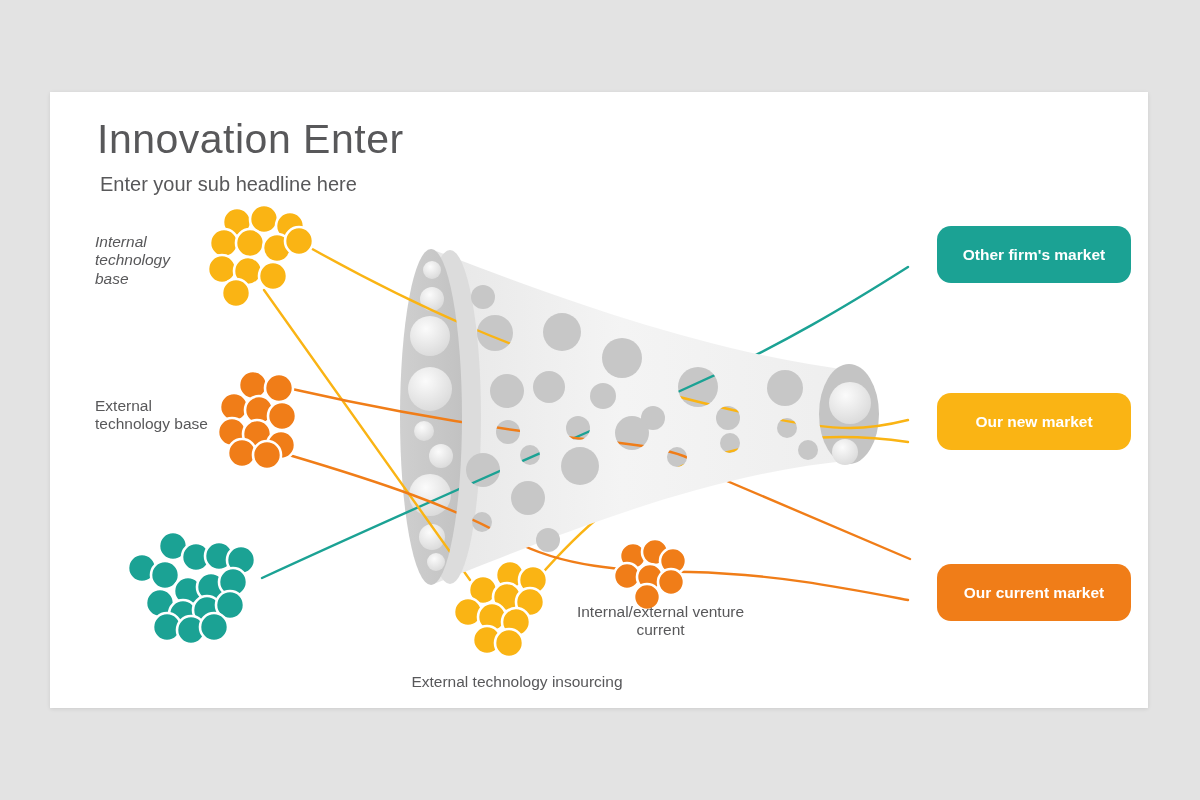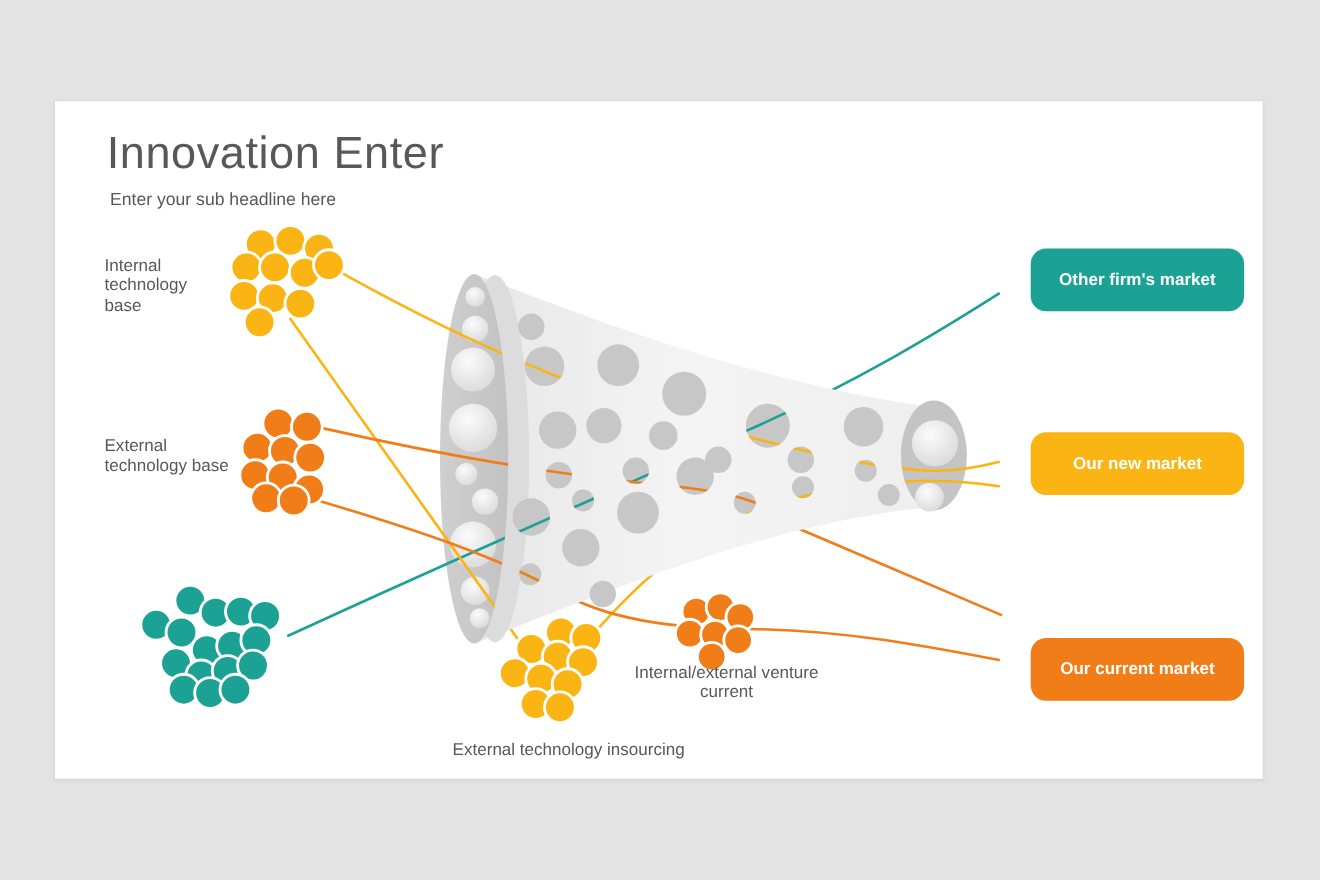--- a/index.html
+++ b/index.html
@@ -14,38 +14,38 @@
     box-shadow:0 1px 4px rgba(0,0,0,0.10);
   }
   .stage{position:absolute;left:0;top:0;width:1200px;height:800px;}
   .page-title{
     position:absolute;left:97px;top:116px;
     font-size:41px;font-weight:400;color:var(--text_gray,#58585a);
     letter-spacing:0.5px;white-space:nowrap;
   }
   .page-subtitle{
     position:absolute;left:100px;top:173px;
-    font-size:16px;color:var(--text_gray,#58585a);white-space:nowrap;
+    font-size:20px;color:var(--text_gray,#58585a);white-space:nowrap;
   }
   .side-label{
     position:absolute;font-size:15.5px;line-height:1.18;
     color:var(--text_gray,#58585a);
   }
-  .lbl-internal{left:95px;top:233px;width:92px;}
+  .lbl-internal{left:95px;top:233px;width:92px;font-style:italic;}
   .lbl-external{left:95px;top:397px;width:125px;}
   .lbl-insourcing{left:403px;top:652px;width:228px;text-align:center;margin-top:21px;}
   .lbl-venture{left:558px;top:603px;width:205px;text-align:center;}
   .market-box{
     position:absolute;left:905px;width:194px;height:57px;
     border-radius:14px;display:flex;align-items:center;justify-content:center;
     color:#ffffff;font-size:15.5px;font-weight:bold;text-align:center;margin-left:32px;
   }
   .market-other{top:226px;background:var(--teal,#18a291);}
   .market-new{top:393px;background:var(--yellow,#fbb513);text-align:center;}
-  .market-current{top:580px;background:var(--orange,#f07d18);}
+  .market-current{top:564px;background:var(--orange,#f07d18);}
   
   .fill-yellow{fill:var(--yellow,#fbb513);}
   .fill-orange{fill:var(--orange,#f07d18);}
   .fill-teal{fill:var(--teal,#18a291);}
   .cluster circle{stroke:#ffffff;stroke-width:2.6px;}
   .line{fill:none;stroke-width:2.4px;stroke-linecap:round;}
   .stroke-yellow{stroke:var(--yellow,#fbb513);}
   .stroke-orange{stroke:var(--orange,#f07d18);}
   .stroke-teal{stroke:var(--teal,#18a291);}
   .body-bubble{fill:#c7c7c7;}

